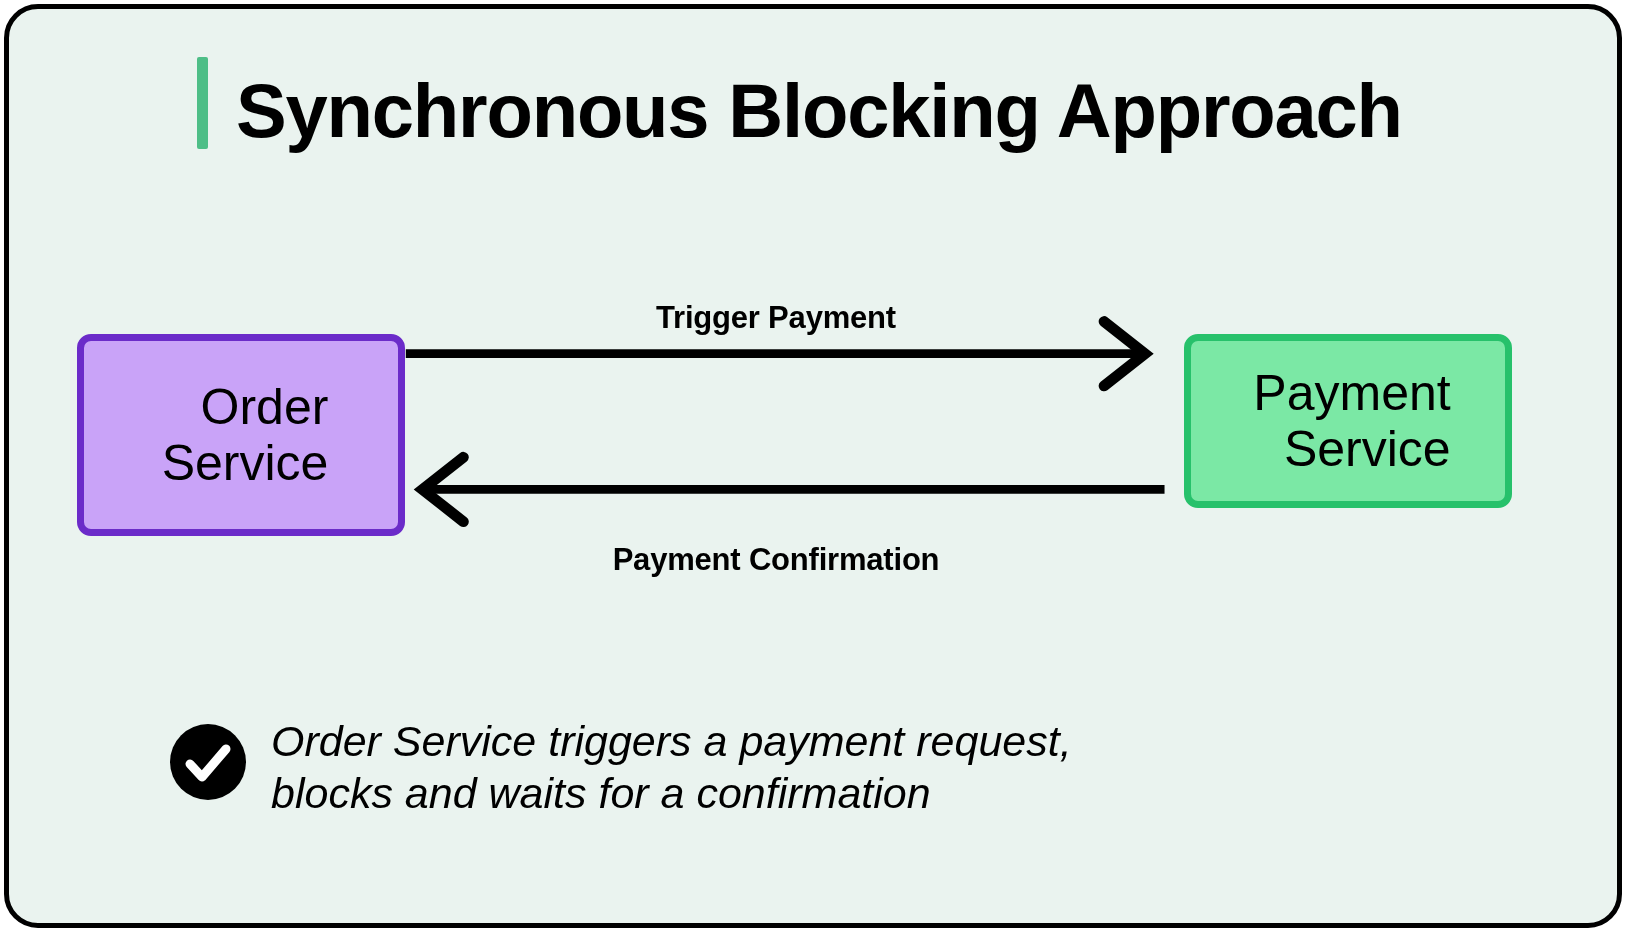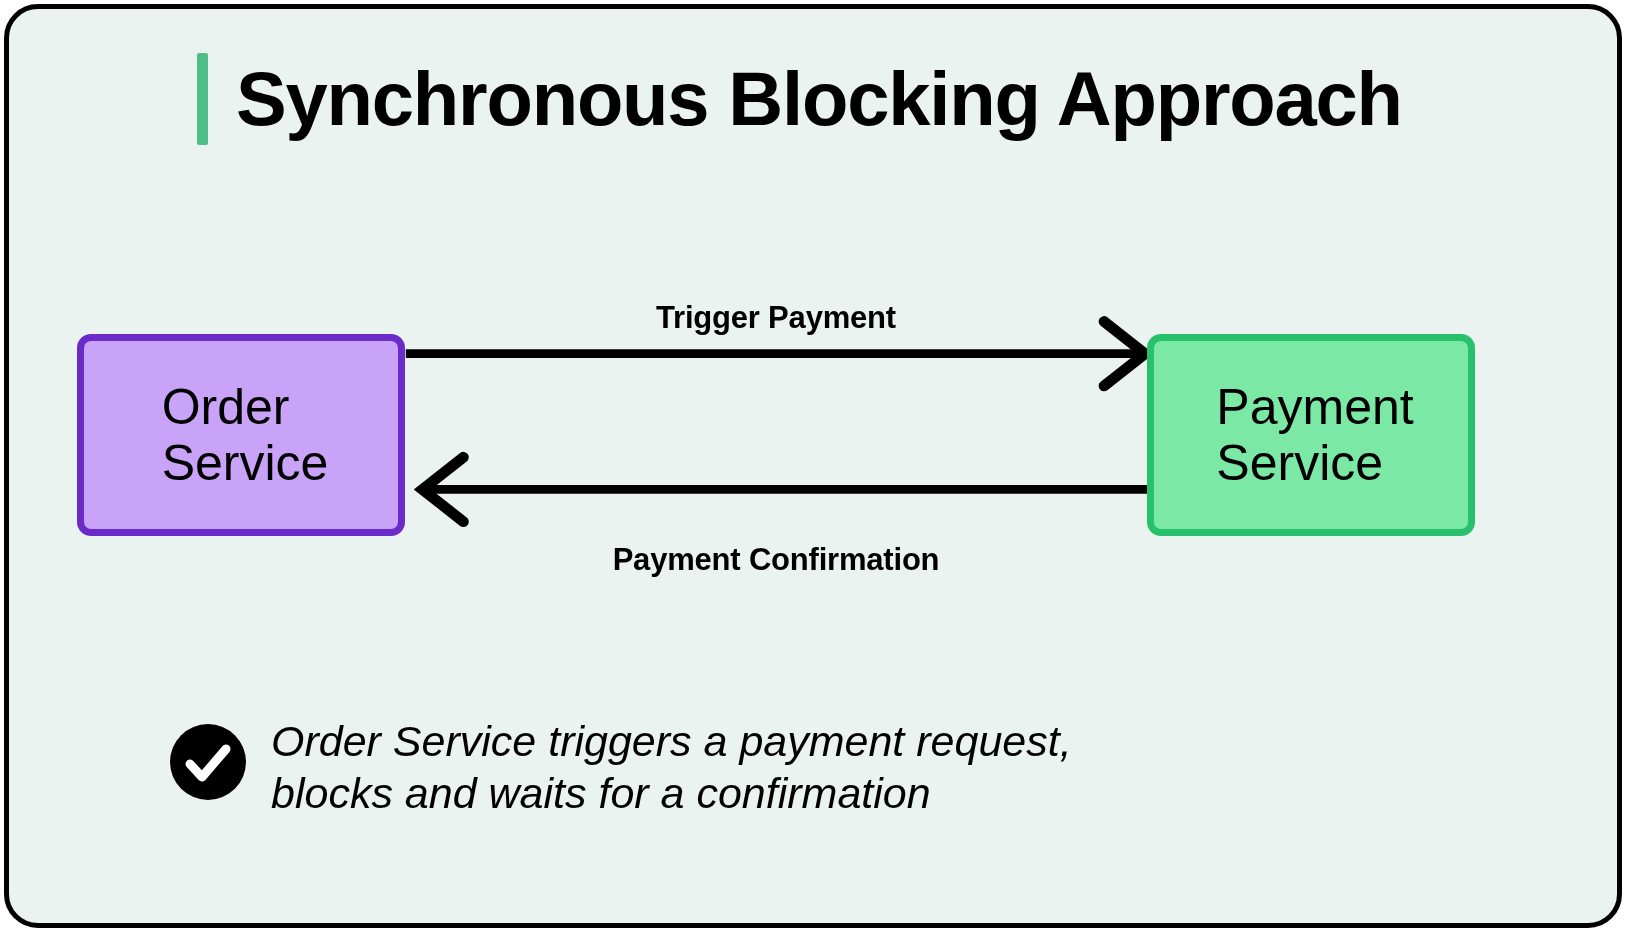--- a/index.html
+++ b/index.html
@@ -26,21 +26,21 @@
     border-radius: 34px;
     overflow: hidden;
   }
 
   
   .title-row {
     position: absolute;
     left: 188px;
     top: 40px;
     display: flex;
-    align-items: center;
+    align-items: flex-end;
     height: 100px;
   }
   .title-accent {
     width: 11px;
     height: 92px;
     background: #4EBE87;
     border-radius: 2px;
     flex: 0 0 auto;
   }
   .title-text {
@@ -62,41 +62,41 @@
     height: 100%;
     pointer-events: none;
   }
 
   .node {
     position: absolute;
     box-sizing: border-box;
     display: flex;
     align-items: center;
     justify-content: center;
-    text-align: left;
+    text-align: right;
     font-size: 50px;
     font-weight: 400;
     line-height: 1.12;
     color: #000000;
     border-radius: 14px;
     padding-left: 8px;
   }
   .node-order {
     left: 68px;
     top: 325px;
     width: 328px;
     height: 202px;
     background: #C9A3F8;
     border: 7px solid #6B2BC9;
   }
   .node-payment {
-    left: 1138px;
+    left: 1175px;
     top: 325px;
     width: 328px;
-    height: 202px;
+    height: 174px;
     background: #7BE8A5;
     border: 7px solid #27C16B;
   }
 
   .edge-label {
     position: absolute;
     font-size: 31px;
     font-weight: 700;
     color: #000000;
     white-space: nowrap;

